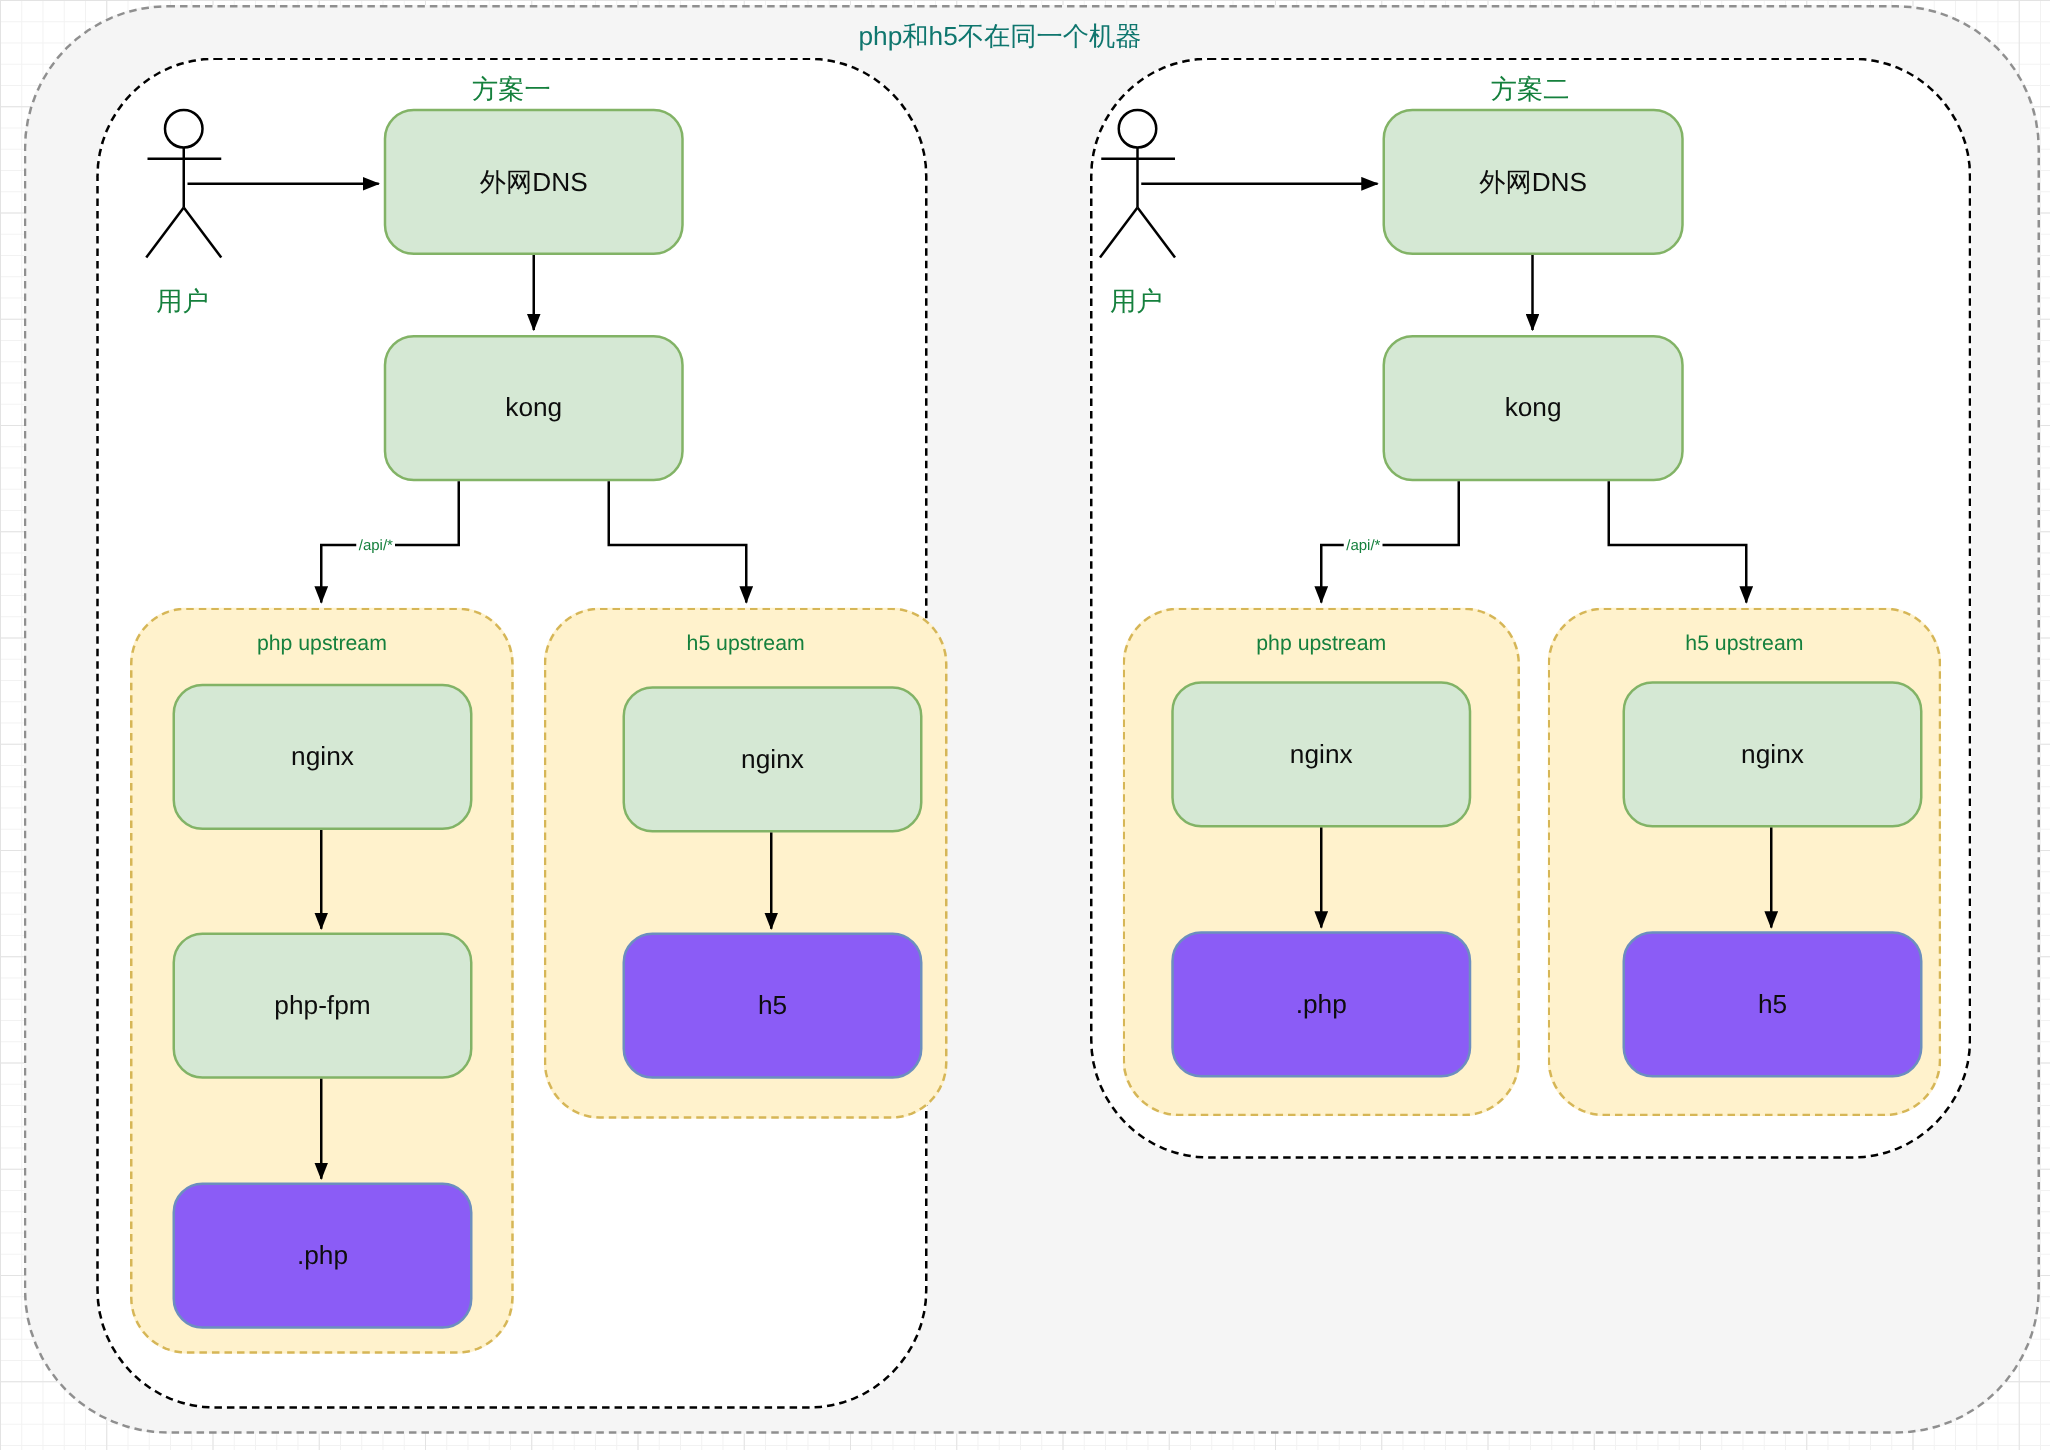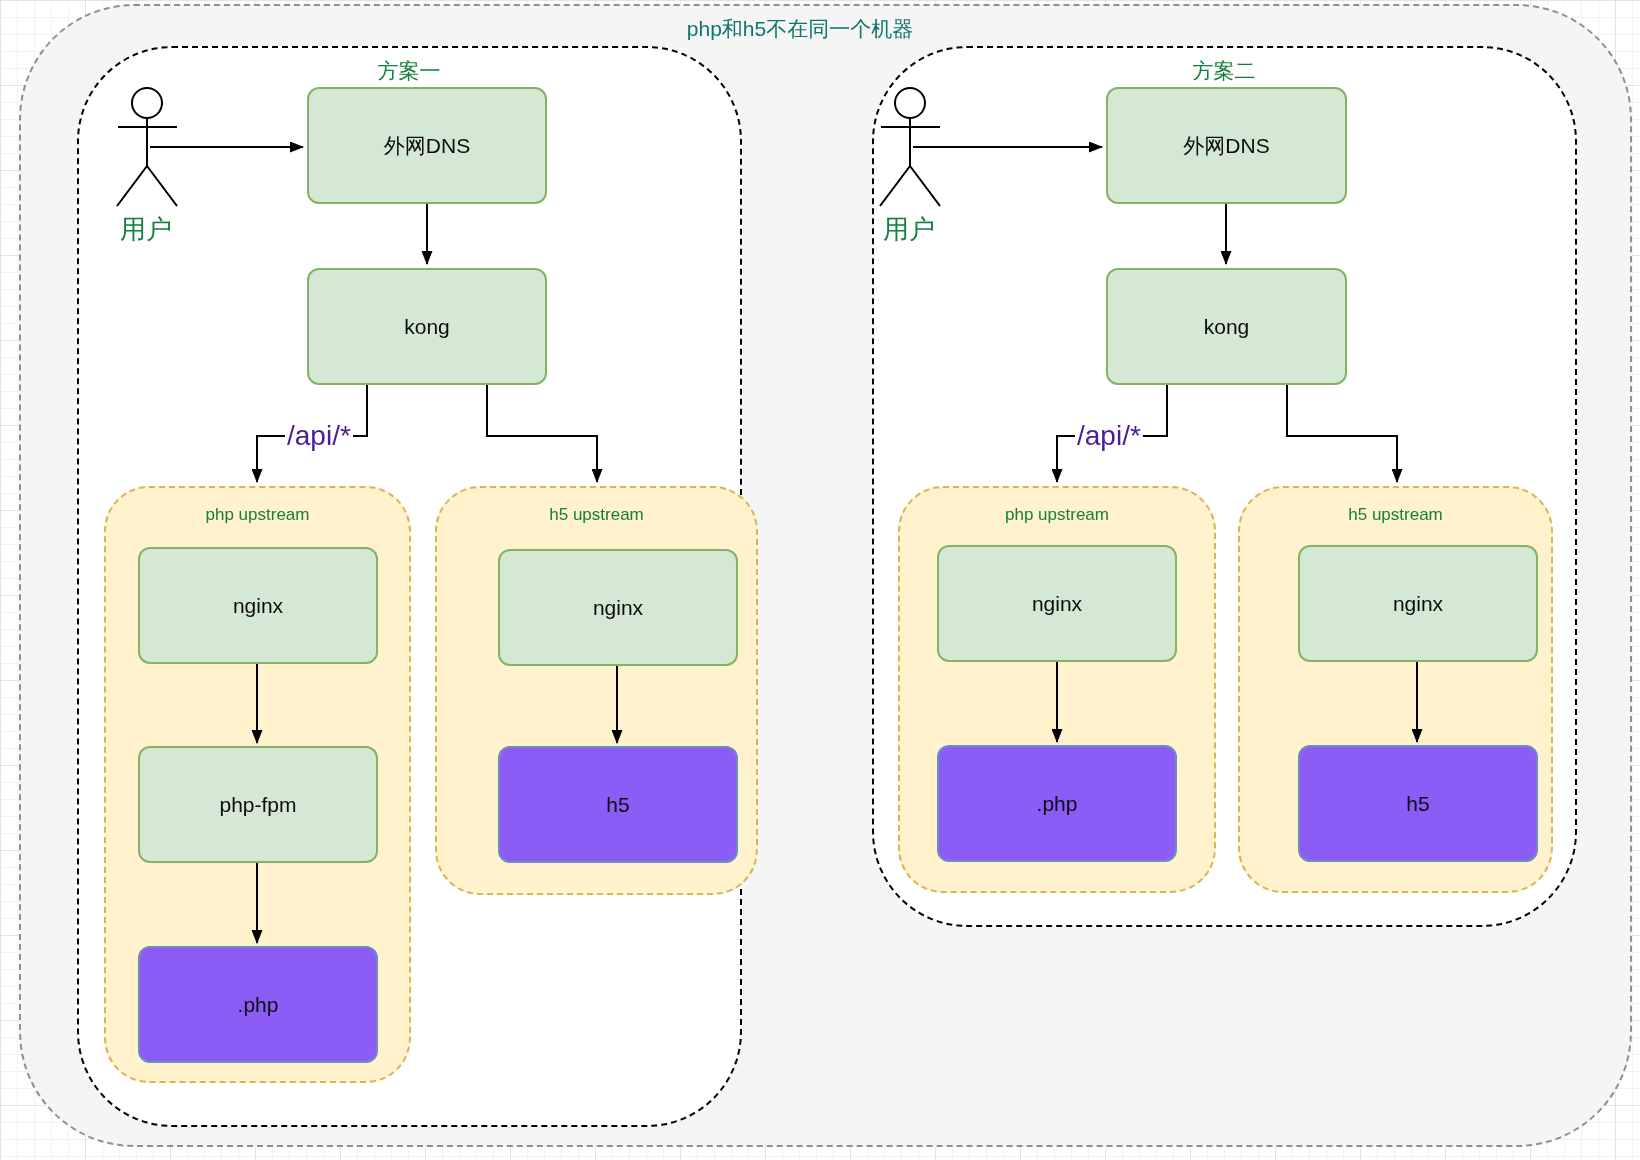--- a/index.html
+++ b/index.html
@@ -23,35 +23,35 @@
   .scheme-frame{
     background:#ffffff;border:2px dashed #000000;border-radius:95px;
   }
   .scheme-1{left:77px;top:46px;width:665px;height:1081px;}
   .scheme-2{left:872px;top:46px;width:705px;height:881px;}
   .group{
     background:#fff2cc;border:2px dashed #d6b656;border-radius:45px;
   }
   .node{
     display:flex;align-items:center;justify-content:center;
-    border-radius:12px;font-size:21px;color:#0d0d0d;border:2px solid;
+    border-radius:24px;font-size:21px;color:#0d0d0d;border:2px solid;
     text-align:center;
   }
   .node.green{background:#d5e8d4;border-color:#82b366;}
   .node.blue{background:#8b5cf6;border-color:#6c8ebf;}
   .lbl{
     display:flex;align-items:center;justify-content:center;
     color:#15803d;text-align:center;white-space:nowrap;
   }
   .diagram-title{left:600px;top:15px;width:400px;height:28px;font-size:21px;color:#0f766e;}
   .scheme-title{width:200px;height:26px;top:58px;font-size:21px;}
   .group-title{height:26px;font-size:17px;}
-  .actor-label{width:120px;height:28px;font-size:26px;}
+  .actor-label{width:120px;height:28px;font-size:21px;margin-top:12px;}
   .route-label{
-    font-size:28px;height:24px;padding:0 2px;background:#ffffff;color:#4c1d95;
+    font-size:12px;height:24px;padding:0 2px;background:#ffffff;color:#15803d;
     display:flex;align-items:center;justify-content:center;
   }
   .watermark{
     left:1230px;top:1117px;width:400px;height:30px;
     font-size:21px;color:#c9c9c9;justify-content:flex-end;display:flex;
     align-items:center;text-align:right;
   }
   svg.overlay{position:absolute;left:0;top:0;pointer-events:none;}
   svg.overlay path, svg.overlay line, svg.overlay circle{
     stroke:#000;stroke-width:2;fill:none;

